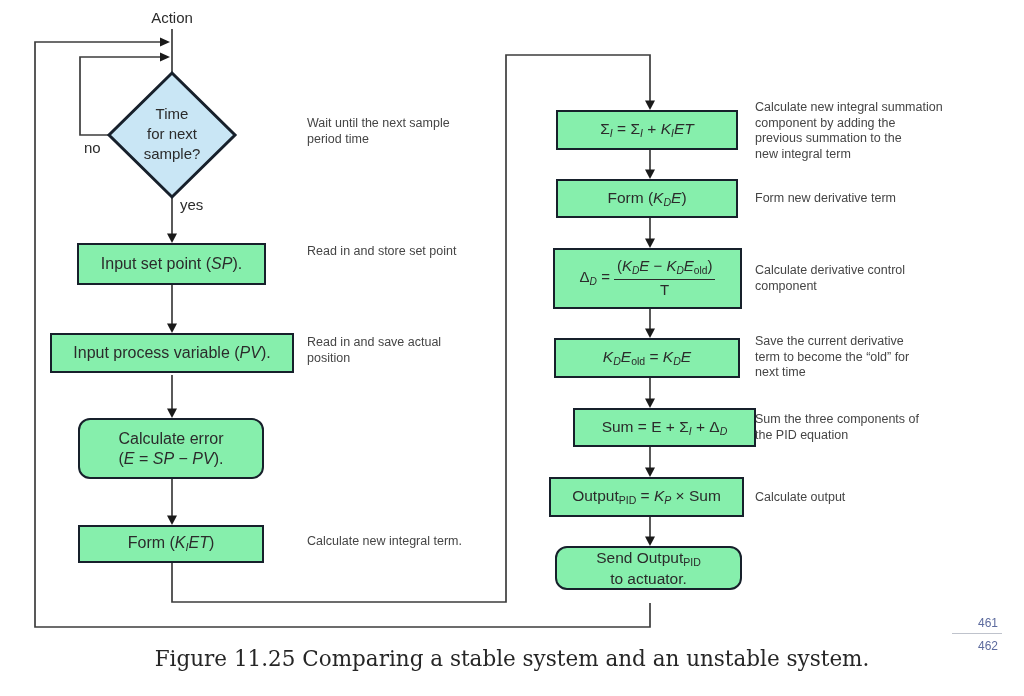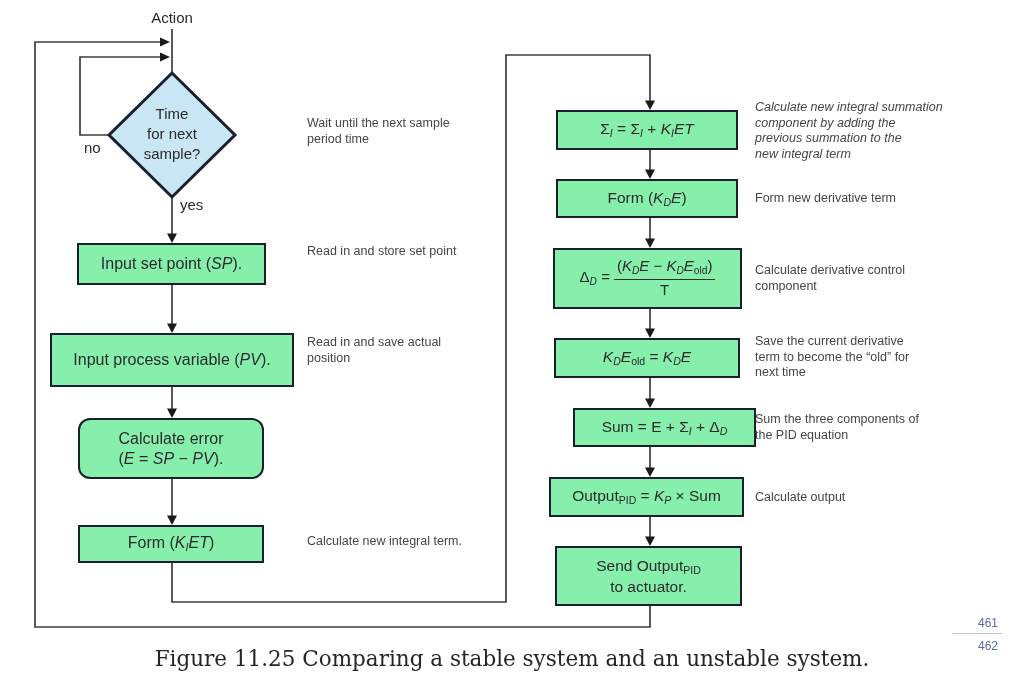--- a/index.html
+++ b/index.html
@@ -85,21 +85,21 @@
   <div class="lbl" style="left:142px; top:9px; width:60px; text-align:center;">Action</div>
   <div class="lbl" style="left:84px; top:139px;">no</div>
   <div class="lbl" style="left:180px; top:196px;">yes</div>
   <div class="decision-label">Time
 for next
 sample?</div>
 
   <div class="flow-box" style="left:77px; top:243px; width:189px; height:42px;">
     <span><span class="seg-n">Input set point (</span><span class="seg-i">SP</span><span class="seg-n">).</span></span>
   </div>
-  <div class="flow-box" style="left:50px; top:333px; width:244px; height:54px;">
+  <div class="flow-box" style="left:50px; top:333px; width:244px; height:40px;">
     <span><span class="seg-n">Input process variable (</span><span class="seg-i">PV</span><span class="seg-n">).</span></span>
   </div>
   <div class="flow-box" style="left:78px; top:418px; width:186px; height:61px;border-radius:12px;">
     <span><span class="seg-n">Calculate error</span></span>
     <span><span class="seg-n">(</span><span class="seg-i">E</span><span class="seg-n"> = </span><span class="seg-i">SP</span><span class="seg-n"> − </span><span class="seg-i">PV</span><span class="seg-n">).</span></span>
   </div>
   <div class="flow-box" style="left:78px; top:525px; width:186px; height:38px;">
     <span><span class="seg-n">Form (</span><span class="seg-i">K</span><span class="seg-subi">I</span><span class="seg-i">ET</span><span class="seg-n">)</span></span>
   </div>
 
@@ -120,33 +120,33 @@
   </div>
   <div class="flow-box rightcol" style="left:554px; top:338px; width:186px; height:40px;">
     <span><span class="seg-i">K</span><span class="seg-subi">D</span><span class="seg-i">E</span><span class="seg-sub">old</span><span class="seg-n"> = </span><span class="seg-i">K</span><span class="seg-subi">D</span><span class="seg-i">E</span></span>
   </div>
   <div class="flow-box rightcol" style="left:573px; top:408px; width:183px; height:39px;">
     <span><span class="seg-n">Sum = E + Σ</span><span class="seg-subi">I</span><span class="seg-n"> + Δ</span><span class="seg-subi">D</span></span>
   </div>
   <div class="flow-box rightcol" style="left:549px; top:477px; width:195px; height:40px;">
     <span><span class="seg-n">Output</span><span class="seg-sub">PID</span><span class="seg-n"> = </span><span class="seg-i">K</span><span class="seg-subi">P</span><span class="seg-n"> × Sum</span></span>
   </div>
-  <div class="flow-box rightcol" style="left:555px; top:546px; width:187px; height:60px;">
+  <div class="flow-box rightcol" style="left:555px; top:546px; width:187px; height:44px;border-radius:12px;">
     <span><span class="seg-n">Send Output</span><span class="seg-sub">PID</span></span>
     <span><span class="seg-n">to actuator.</span></span>
   </div>
 
   <div class="annot" style="left:307px; top:116px; width:180px;">Wait until the next sample
 period time</div>
   <div class="annot" style="left:307px; top:244px; width:200px;">Read in and store set point</div>
   <div class="annot" style="left:307px; top:335px; width:180px;">Read in and save actual
 position</div>
   <div class="annot" style="left:307px; top:534px; width:210px;">Calculate new integral term.</div>
 
-  <div class="annot" style="left:755px; top:100px; width:230px;font-style:italic;">Calculate new integral summation
+  <div class="annot" style="left:755px; top:100px; width:230px;">Calculate new integral summation
 component by adding the
 previous summation to the
 new integral term</div>
   <div class="annot" style="left:755px; top:191px; width:220px;">Form new derivative term</div>
   <div class="annot" style="left:755px; top:263px; width:220px;">Calculate derivative control
 component</div>
   <div class="annot" style="left:755px; top:334px; width:225px;">Save the current derivative
 term to become the “old” for
 next time</div>
   <div class="annot" style="left:755px; top:412px; width:225px;">Sum the three components of

